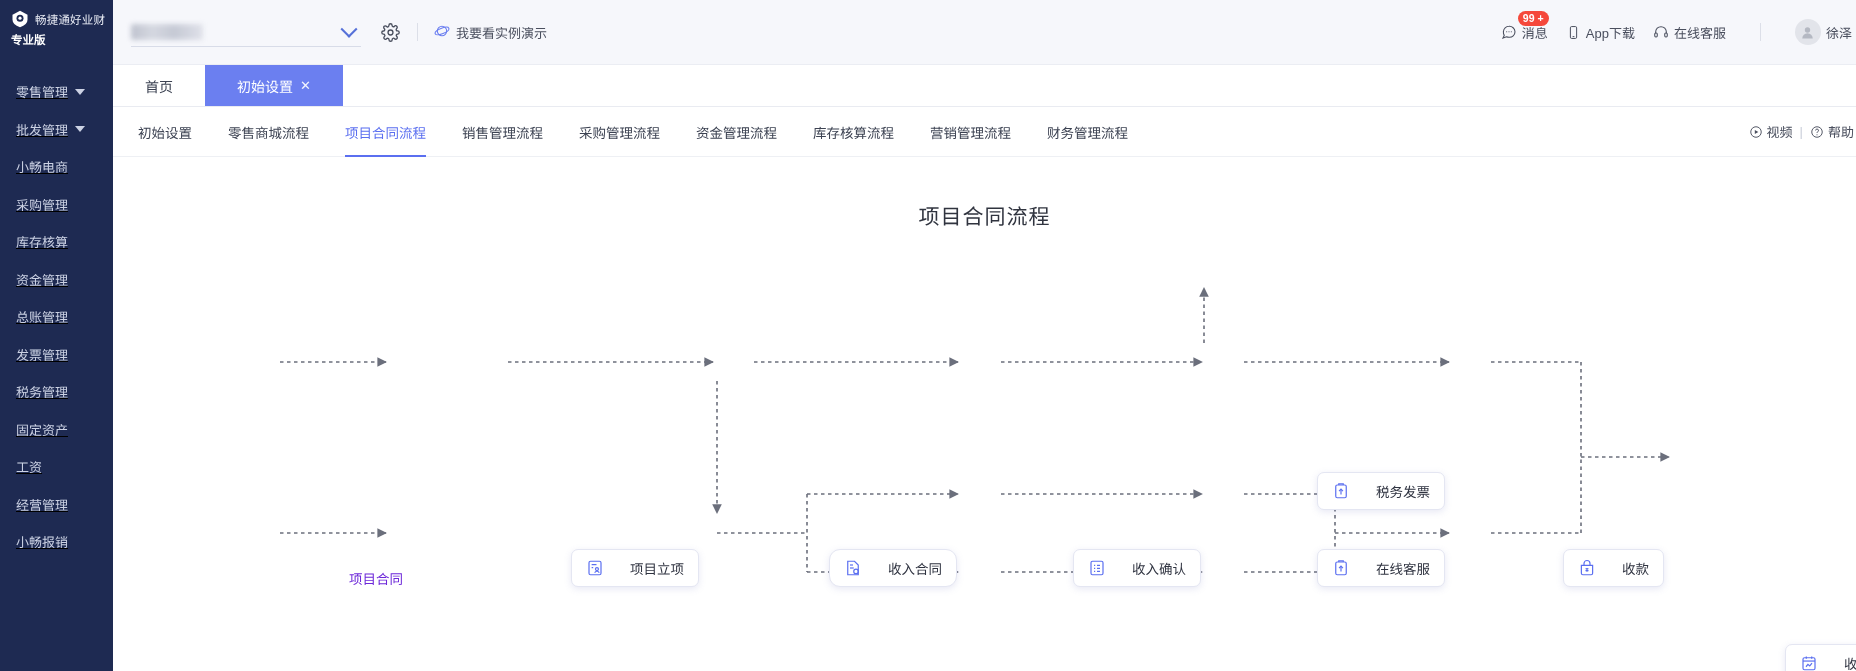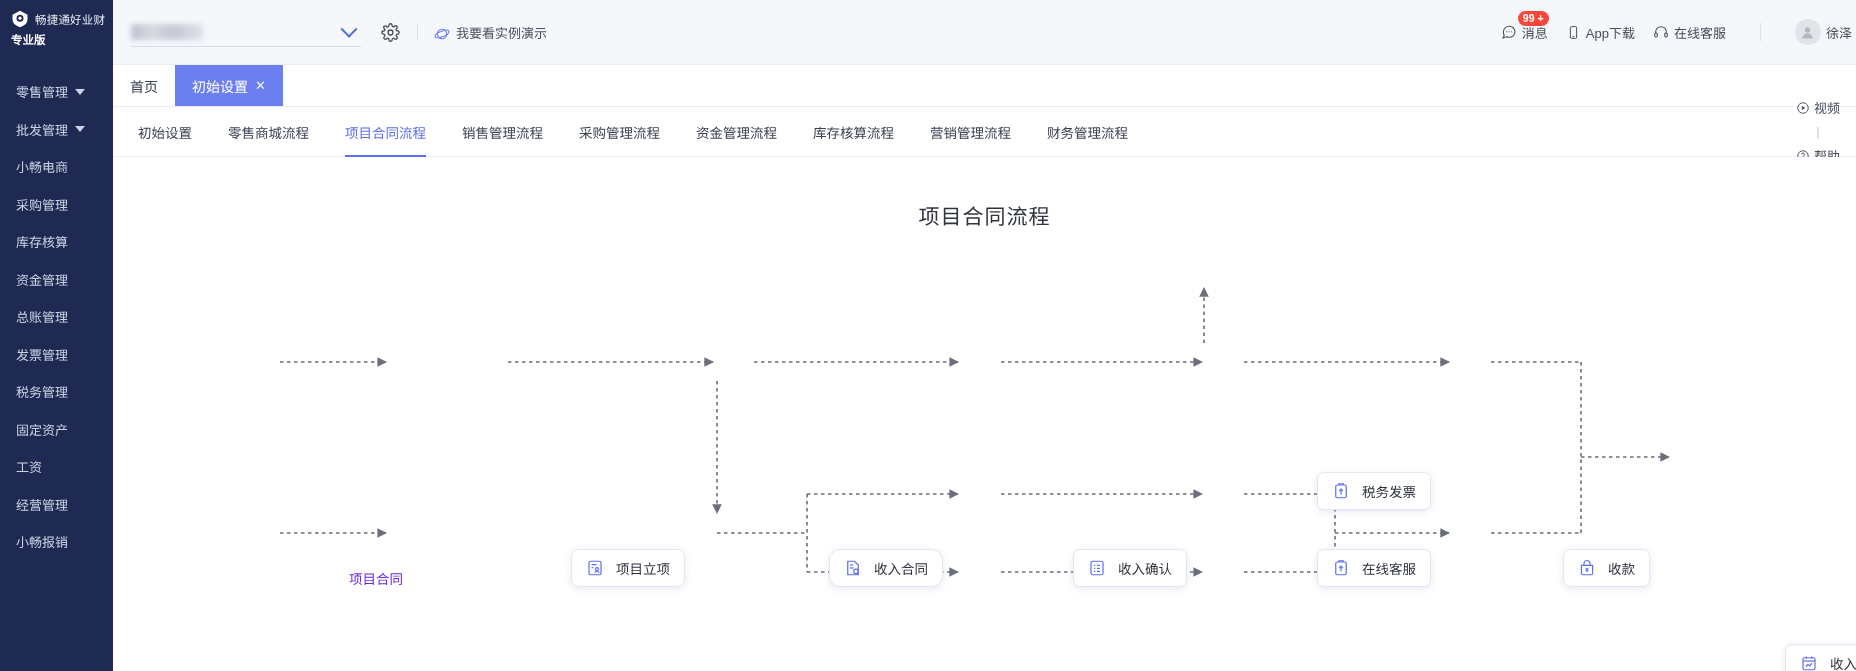--- a/index.html
+++ b/index.html
@@ -24,21 +24,21 @@
   .logo-mark {
     width: 20px; height: 20px; flex: 0 0 20px;
     display: flex; align-items: center; justify-content: center;
   }
   .logo-text {
     color: #e8ebf4; font-size: 11.5px; letter-spacing: .2px;
     white-space: nowrap; overflow: hidden;
   }
   .logo-sub { color: #ffffff; font-size: 11.5px; padding-left: 1px; font-weight: 700; }
 
-  .nav { display: flex; flex-direction: column; padding-top: 8px; }
+  .nav { display: flex; flex-direction: column; padding-top: 8px; text-decoration: underline; }
   .nav-item {
     height: 37.5px; display: flex; align-items: center;
     padding-left: 16px; color: #ccd2e4; font-size: 13px;
     white-space: nowrap; cursor: pointer;
   }
   .caret-down {
     width: 0; height: 0; margin-left: 7px;
     border-left: 5px solid transparent; border-right: 5px solid transparent;
     border-top: 6px solid #ccd2e4;
   }
@@ -65,21 +65,21 @@
     position: absolute; right: 6px; width: 12px; height: 12px;
     border-right: 2px solid #5570d8; border-bottom: 2px solid #5570d8;
     transform: rotate(45deg) translate(-2px,-2px);
   }
   .gear-btn {
     margin-left: 18px; width: 22px; height: 22px;
     display: flex; align-items: center; justify-content: center; cursor: pointer;
   }
   .vdiv { width: 1px; height: 18px; background: #dcdfe8; margin: 0 16px; }
   .demo-link {
-    display: flex; align-items: flex-end; gap: 6px;
+    display: flex; align-items: flex-start; gap: 6px;
     color: #4a4f5e; font-size: 13px; cursor: pointer;
   }
   .top-right {
     margin-left: auto; display: flex; align-items: center;
     gap: 18px; padding-right: 4px;
   }
   .top-item {
     display: flex; align-items: center; gap: 5px;
     color: #4a4f5e; font-size: 13px; cursor: pointer; position: relative;
   }
@@ -95,21 +95,21 @@
   }
   .username { color: #4a4f5e; font-size: 13px; white-space: nowrap; }
 
   
   .tabstrip {
     height: 42px; background: #fff;
     display: flex; align-items: stretch; border-bottom: 1px solid #e9ebf1;
   }
   .ptab {
     display: flex; align-items: center; gap: 7px;
-    padding: 0 17px; font-size: 14px; color: #3c4252; cursor: pointer;
+    padding: 0 32px; font-size: 14px; color: #3c4252; cursor: pointer;
   }
   .ptab.active { background: #6b7ff0; color: #fff; }
   .ptab .x { font-size: 13px; opacity: .92; }
 
   
   .sectiontabs {
     height: 50px; background: #fff; display: flex; align-items: center;
     padding-left: 25px; border-bottom: 1px solid #eef0f4; position: relative;
   }
   .stab {
@@ -117,39 +117,39 @@
     cursor: pointer; position: relative; height: 50px;
     display: flex; align-items: center; white-space: nowrap;
   }
   .stab.active { color: #5b6ff0; }
   .stab.active::after {
     content: ""; position: absolute; left: 0; right: 0; bottom: 0;
     height: 2px; background: #5b6ff0;
   }
   .tabs-right {
     margin-left: auto; display: flex; align-items: center;
-    gap: 7px; padding-right: 16px; font-size: 13px; color: #4a4f5e; flex-direction: column;
+    gap: 7px; padding-right: 2px; font-size: 13px; color: #4a4f5e;
   }
   .tabs-right .lnk { display: flex; align-items: center; gap: 4px; cursor: pointer; }
   .tabs-right .sep { color: #c9cdd8; }
 
   
   .canvas { flex: 1; position: relative; background: #fff; overflow: hidden; }
   .diagram-title {
     position: absolute; left: 0; right: 0; top: 43px;
     text-align: center; font-size: 21px; color: #30343f; letter-spacing: 1px;
   }
   .diagram { position: absolute; inset: 0; }
   .dsvg { position: absolute; left: 0; top: 0; width: 100%; height: 100%; }
 
   .node {
     position: absolute; height: 38px;
     background: #fff; border: 1px solid #e4e6f2; border-radius: 7px;
     box-shadow: 0 2px 7px rgba(110,120,190,.17);
-    display: flex; align-items: center; gap: 12px;
+    display: flex; align-items: center; gap: 26px;
     padding: 0 14px; white-space: nowrap; cursor: pointer;
     font-size: 13.5px; color: #2f3340;
   }
   .node .ni { width: 18px; height: 18px; flex: 0 0 18px; display: block; }
 
   .rowlabel {
     position: absolute; font-size: 13.5px; color: #6d28d9; white-space: nowrap;
   }
 </style>
 </head>

